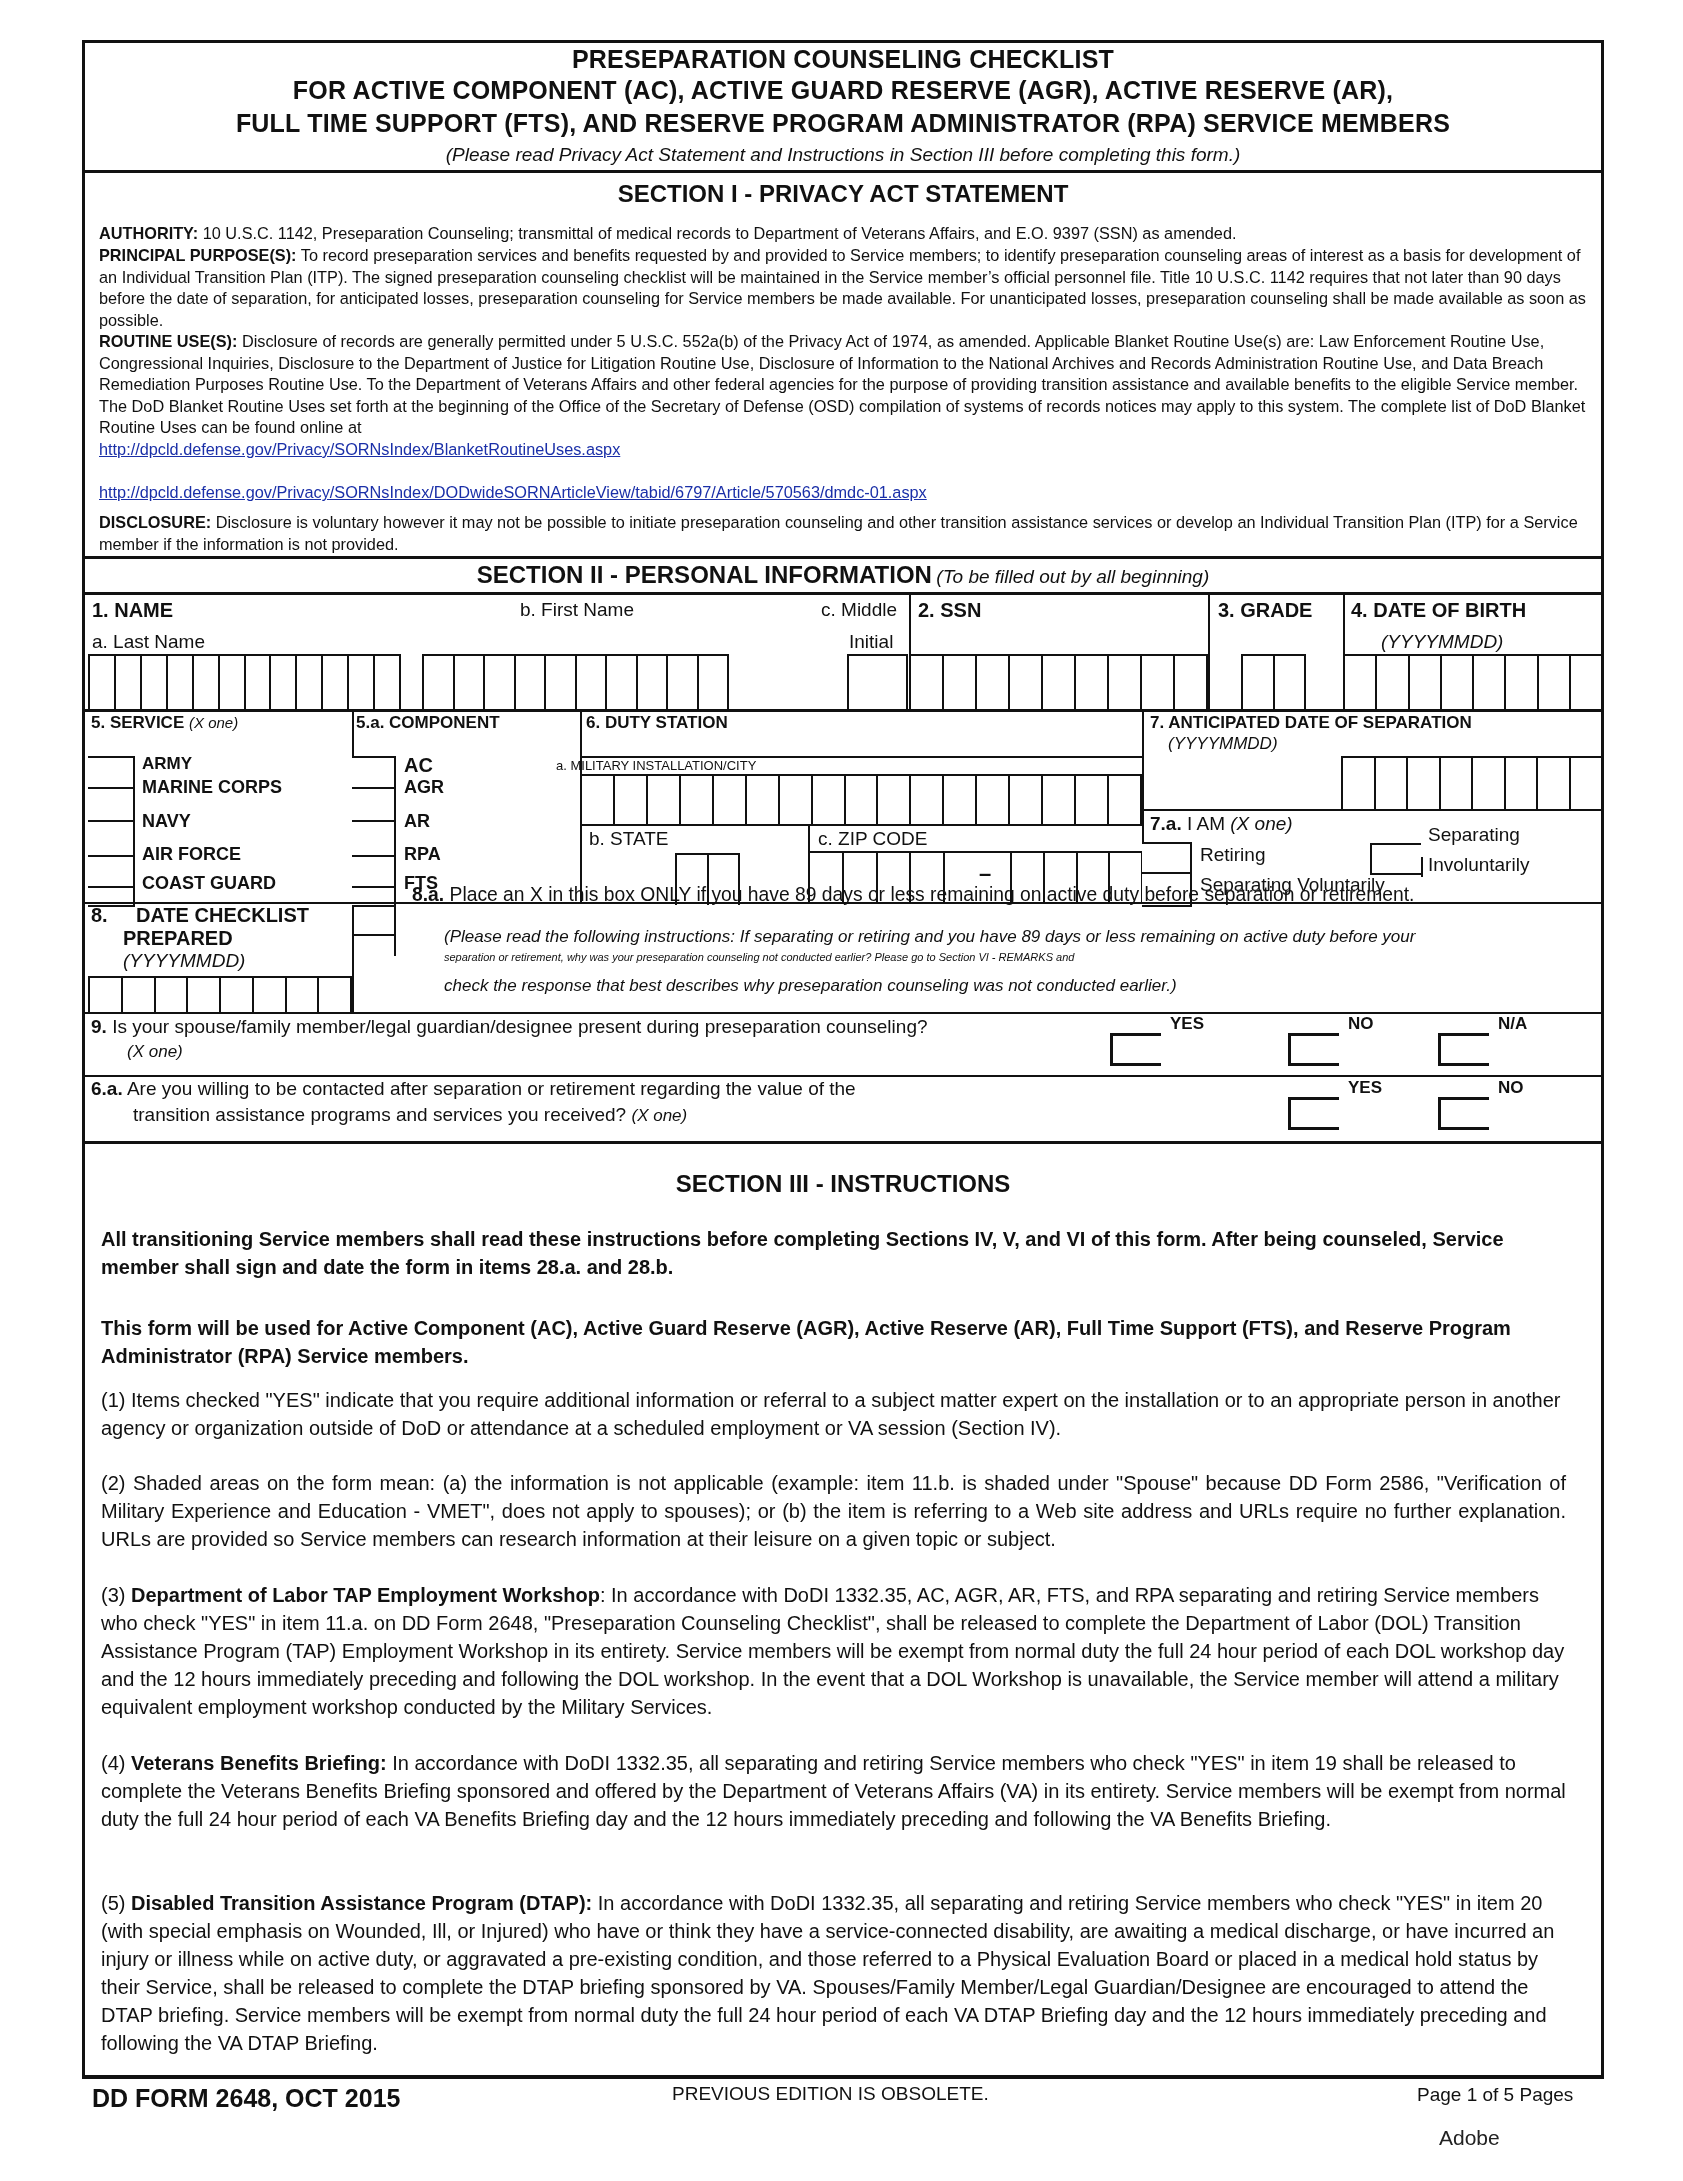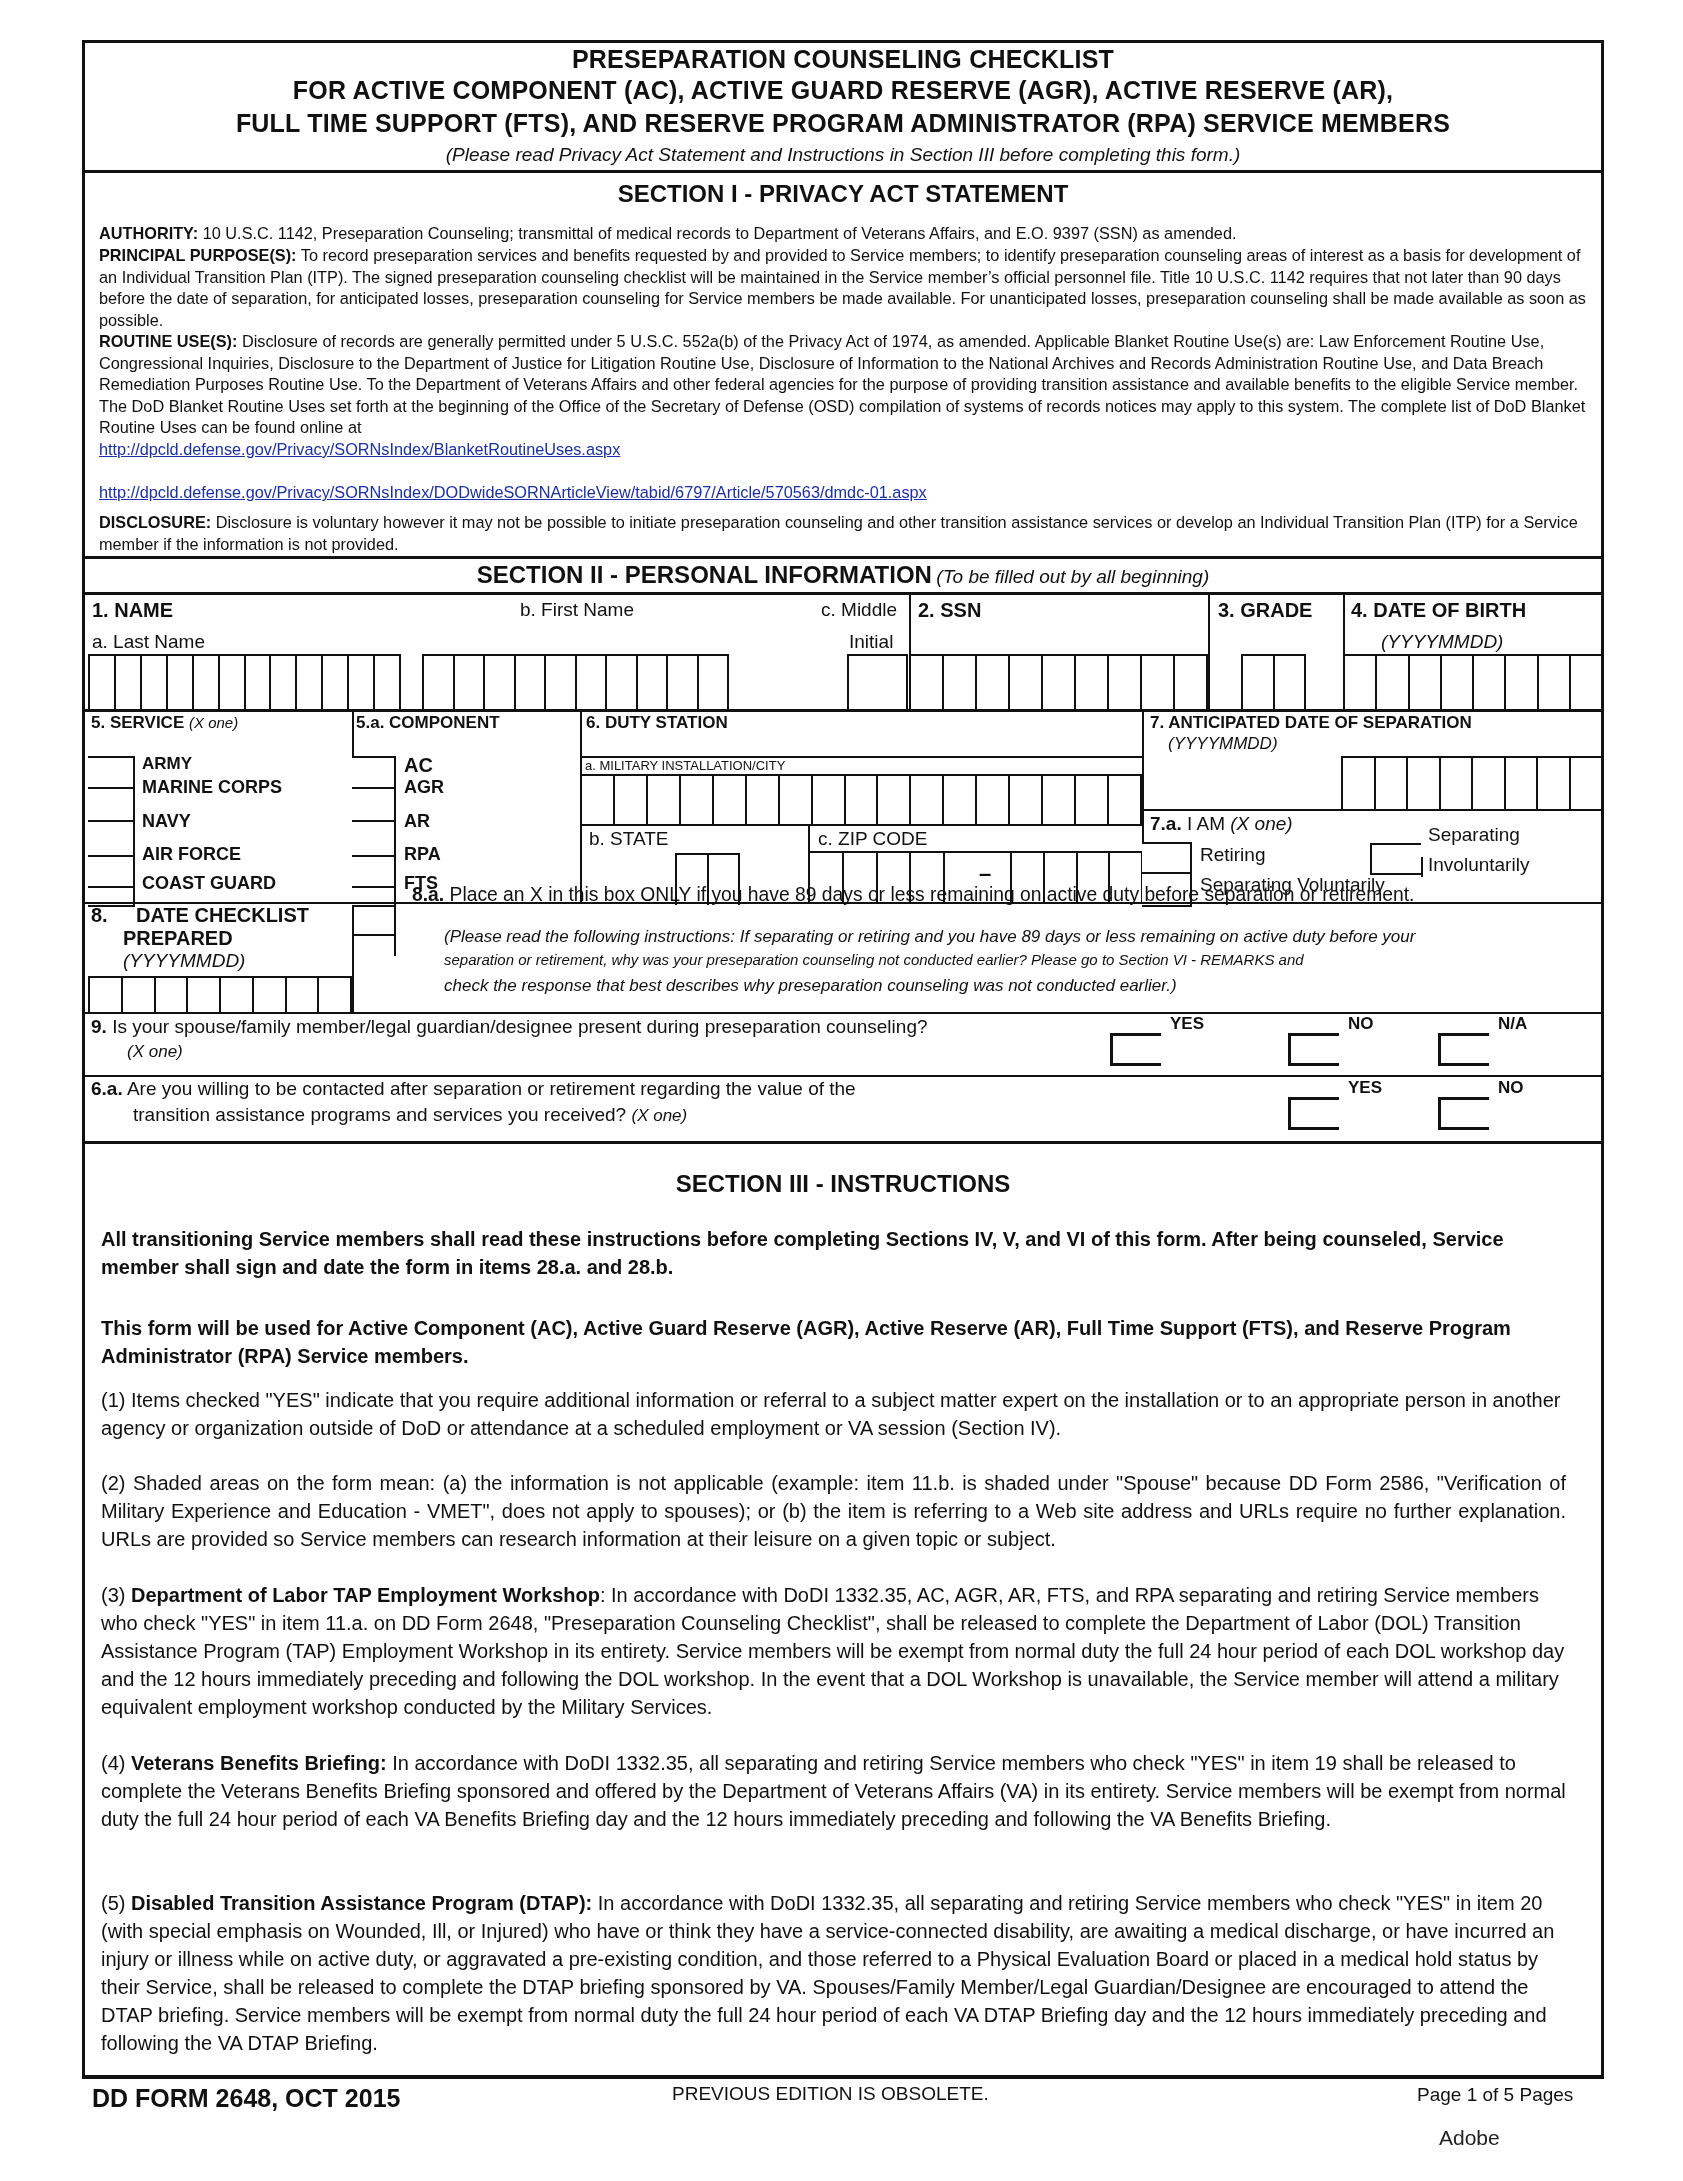--- a/index.html
+++ b/index.html
@@ -169,21 +169,21 @@
 <div class="abs" style="left:352px; top:822px; width:44px; height:33px; border-bottom:2px solid #111;"></div>
 <div class="abs" style="left:352px; top:856px; width:44px; height:30px; border-bottom:2px solid #111;"></div>
 <div class="abs" style="left:352px; top:888px; width:44px; height:20px;"></div>
 <div class="abs small bold" style="left:404px; top:754px; font-size:20px;">AC</div>
 <div class="abs small bold" style="left:404px; top:777px; font-size:18px;">AGR</div>
 <div class="abs small bold" style="left:404px; top:811px; font-size:18px;">AR</div>
 <div class="abs small bold" style="left:404px; top:844px; font-size:18px;">RPA</div>
 <div class="abs small bold" style="left:404px; top:873px; font-size:18px;">FTS</div>
 
 <div class="hline thin" style="left:580px; width:562px; top:756px;"></div>
-<div class="abs" style="left:585px; top:758px; font-size:13px;">a. MILITARY INSTALLATION/CITY</div>
+<div class="abs" style="left:556px; top:758px; font-size:13px;">a. MILITARY INSTALLATION/CITY</div>
 <div class="cells" style="left:580px; top:774px; width:562px; height:50px;">
   <div class="c" style="flex:1"></div>
     <div class="c" style="flex:1"></div>
     <div class="c" style="flex:1"></div>
     <div class="c" style="flex:1"></div>
     <div class="c" style="flex:1"></div>
     <div class="c" style="flex:1"></div>
     <div class="c" style="flex:1"></div>
     <div class="c" style="flex:1"></div>
     <div class="c" style="flex:1"></div>
@@ -260,21 +260,21 @@
     <div class="c" style="flex:1"></div>
     <div class="c" style="flex:1"></div>
 </div>
 <div class="abs" style="left:352px; top:902px; width:44px; height:34px; border-top:2px solid #111; border-bottom:2px solid #111; border-right:2px solid #111; box-sizing:border-box;"></div>
 <div class="vline" style="left:394px; top:936px; height:20px;"></div>
 
 <div class="abs lbl" style="left:404px; top:884px; font-size:19.3px;margin-left:8px;">
   <b>8.a.</b><span> Place an X in  this box ONLY if you have 89 days or less remaining on active  duty before separation or retirement.</span>
 </div>
 <div class="abs ital" style="left:444px; top:927px; font-size:17px;">(Please read the following instructions: If separating or retiring and you have 89 days or less remaining on active duty before your</div>
-<div class="abs ital" style="left:444px; top:951px; font-size:15px;">separation or retirement, why was your preseparation counseling not conducted earlier? Please go to Section VI - REMARKS and</div>
+<div class="abs ital" style="left:444px; top:951px; font-size:11px;">separation or retirement, why was your preseparation counseling not conducted earlier? Please go to Section VI - REMARKS and</div>
 <div class="abs ital" style="left:444px; top:976px; font-size:17px;">check the response that best describes why preseparation counseling was not conducted earlier.)</div>
 
 <div class="hline thin" style="left:82px; width:1522px; top:1012px;"></div>
 
 <div class="abs lbl" style="left:91px; top:1016px;">
   <b>9.</b><span>  Is your spouse/family member/legal guardian/designee present during preseparation counseling?</span>
 </div>
 <div class="abs ital" style="left:127px; top:1042px; font-size:17px;">(X one)</div>
 <div class="cbox-open" style="left:1110px; top:1033px; width:51px; height:33px;"></div>
 <div class="abs bold" style="left:1170px; top:1014px; font-size:17px;">YES</div>

